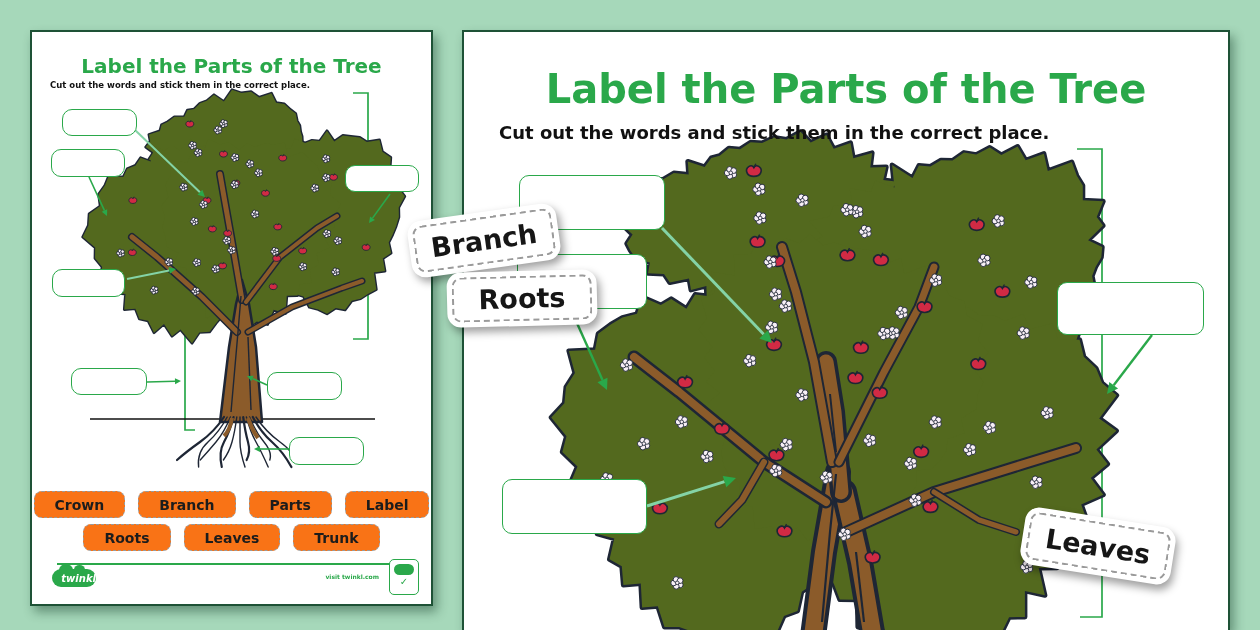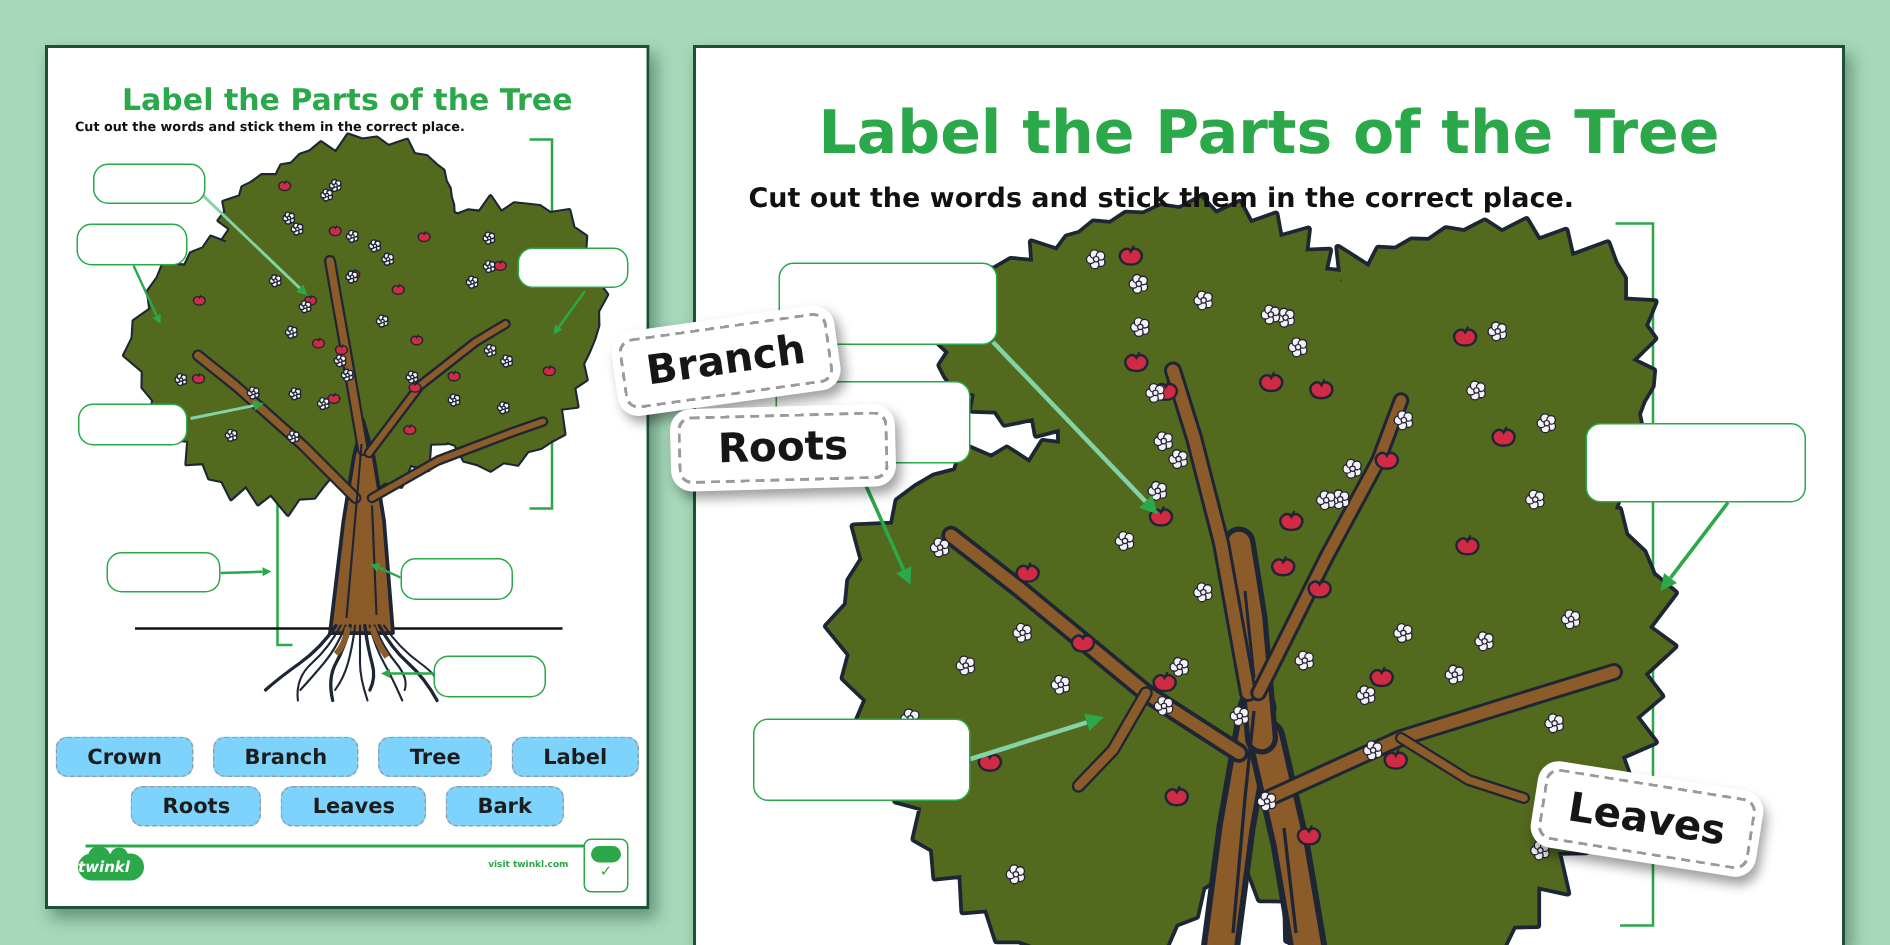--- a/index.html
+++ b/index.html
@@ -14,26 +14,26 @@
   .lp-title{position:absolute;top:22px;left:0;right:0;text-align:center;
             font-size:20px;font-weight:bold;color:var(--accent-green,#2aa84a);z-index:2}
   .lp-sub{position:absolute;top:48px;left:18px;font-size:8.5px;font-weight:bold;color:#111;z-index:2}
   .rp-title{position:absolute;top:34px;left:0;right:0;text-align:center;
             font-size:40px;font-weight:bold;color:var(--accent-green,#2aa84a);z-index:2}
   .rp-sub{position:absolute;top:90px;left:35px;font-size:18px;font-weight:bold;color:#111;z-index:2}
   .abox{position:absolute;background:#fff;border:1.6px solid var(--accent-green,#2aa84a);
         border-radius:10px;z-index:5;box-sizing:border-box}
   .wb-row{position:absolute;left:0;right:0;display:flex;justify-content:center;gap:13px;z-index:6}
   #wb-row1{top:459px}#wb-row2{top:492px}
-  .wb{border:1.6px dashed var(--card-dash-gray,#9a9a9a);border-radius:8px;background:#7dd3fc;
+  .wb{border:1.6px dashed var(--card-dash-gray,#9a9a9a);border-radius:8px;background:#f97316;
       font-size:14px;font-weight:bold;color:var(--text-dark,#1c1c1c);
       display:flex;align-items:center;justify-content:center;height:27px;padding:0 20px;box-sizing:border-box}
   .footer-line{position:absolute;left:25px;right:25px;top:531px;border-top:2px solid var(--accent-green,#2aa84a);z-index:6}
   .logo{position:absolute;left:20px;top:537px;width:44px;height:18px;background:var(--accent-green,#2aa84a);
-        border-radius:9px;display:flex;align-items:center;justify-content:flex-start;z-index:7}
+        border-radius:9px;display:flex;align-items:center;justify-content:flex-end;z-index:7}
   .logo-bump{position:absolute;background:var(--accent-green,#2aa84a);border-radius:50%}
   .b1{width:14px;height:12px;top:-5px;left:7px}
   .b2{width:11px;height:9px;top:-4px;left:22px}
   .logo-text{color:#fff;font-size:10px;font-weight:bold;font-style:italic;position:relative;z-index:1}
   .visit{position:absolute;right:52px;top:541px;font-size:6px;font-weight:bold;
          color:var(--accent-green,#2aa84a);z-index:7}
   .badge{position:absolute;right:12px;top:527px;width:30px;height:36px;border:1.5px solid var(--accent-green,#2aa84a);
          border-radius:5px;background:#fff;z-index:7;box-sizing:border-box}
   .badge-cloud{margin:4px auto 2px;width:20px;height:11px;background:var(--accent-green,#2aa84a);border-radius:6px}
   .badge-check{text-align:center;font-size:10px;line-height:10px;color:var(--accent-green,#2aa84a);font-weight:bold}
@@ -298,27 +298,27 @@
       <polygon points="149,349 143.09079062801956,352.1750975730044 142.91439631840822,346.1776910462183" fill="#2aa84a"></polygon>
       <line x1="235" y1="353" x2="220.47152903105064" y2="346.4621880639728" stroke="#2aa84a" stroke-width="1.6"></line>
       <polygon points="215,344 221.70262306303704,343.7264235484475 219.24043499906423,349.1979525794981" fill="#2aa84a"></polygon>
       <line x1="257" y1="417" x2="228" y2="417" stroke="#2aa84a" stroke-width="1.6"></line>
       <polygon points="222,417 228,414 228,420" fill="#2aa84a"></polygon>
     </svg>
 
   <div class="wb-row" id="wb-row1">
     <div class="wb">Crown</div>
     <div class="wb">Branch</div>
-    <div class="wb">Tree</div>
+    <div class="wb">Parts</div>
     <div class="wb">Label</div>
   </div>
   <div class="wb-row" id="wb-row2">
     <div class="wb">Roots</div>
     <div class="wb">Leaves</div>
-    <div class="wb">Bark</div>
+    <div class="wb">Trunk</div>
   </div>
 
   <div class="footer-line"></div>
   <div class="logo">
     <span class="logo-bump b1"></span>
     <span class="logo-bump b2"></span>
     <span class="logo-text">twinkl</span>
   </div>
   <div class="visit">visit twinkl.com</div>
   <div class="badge">

